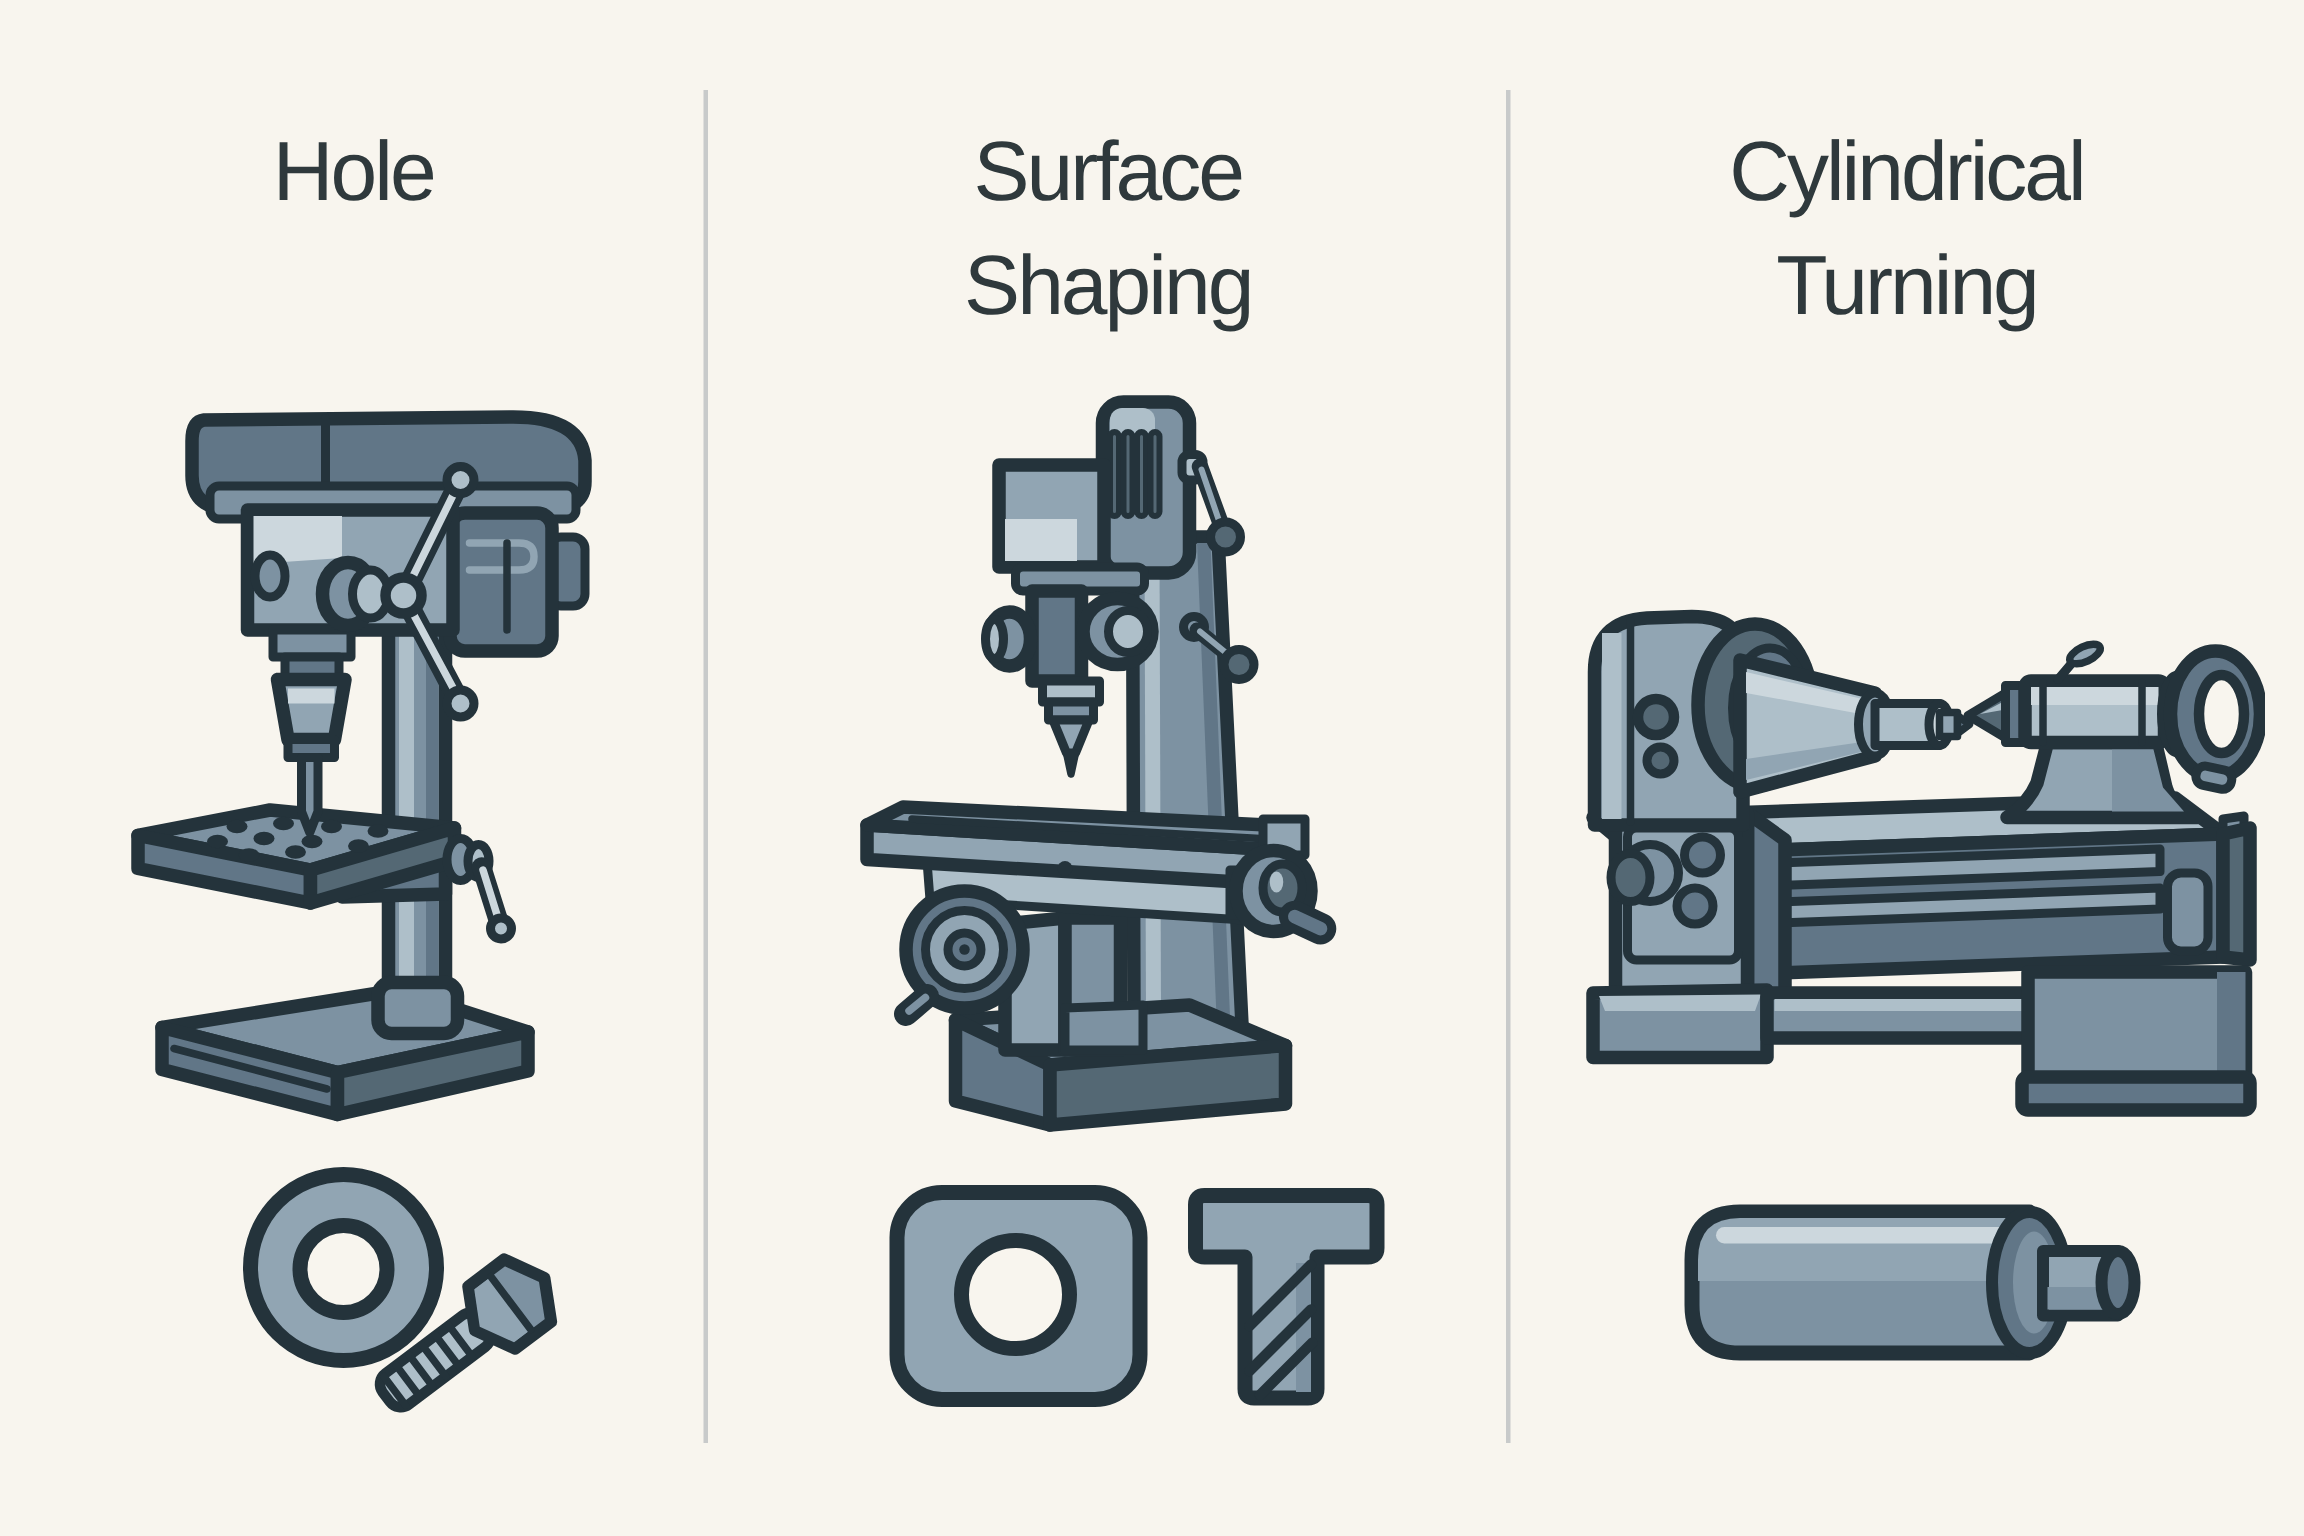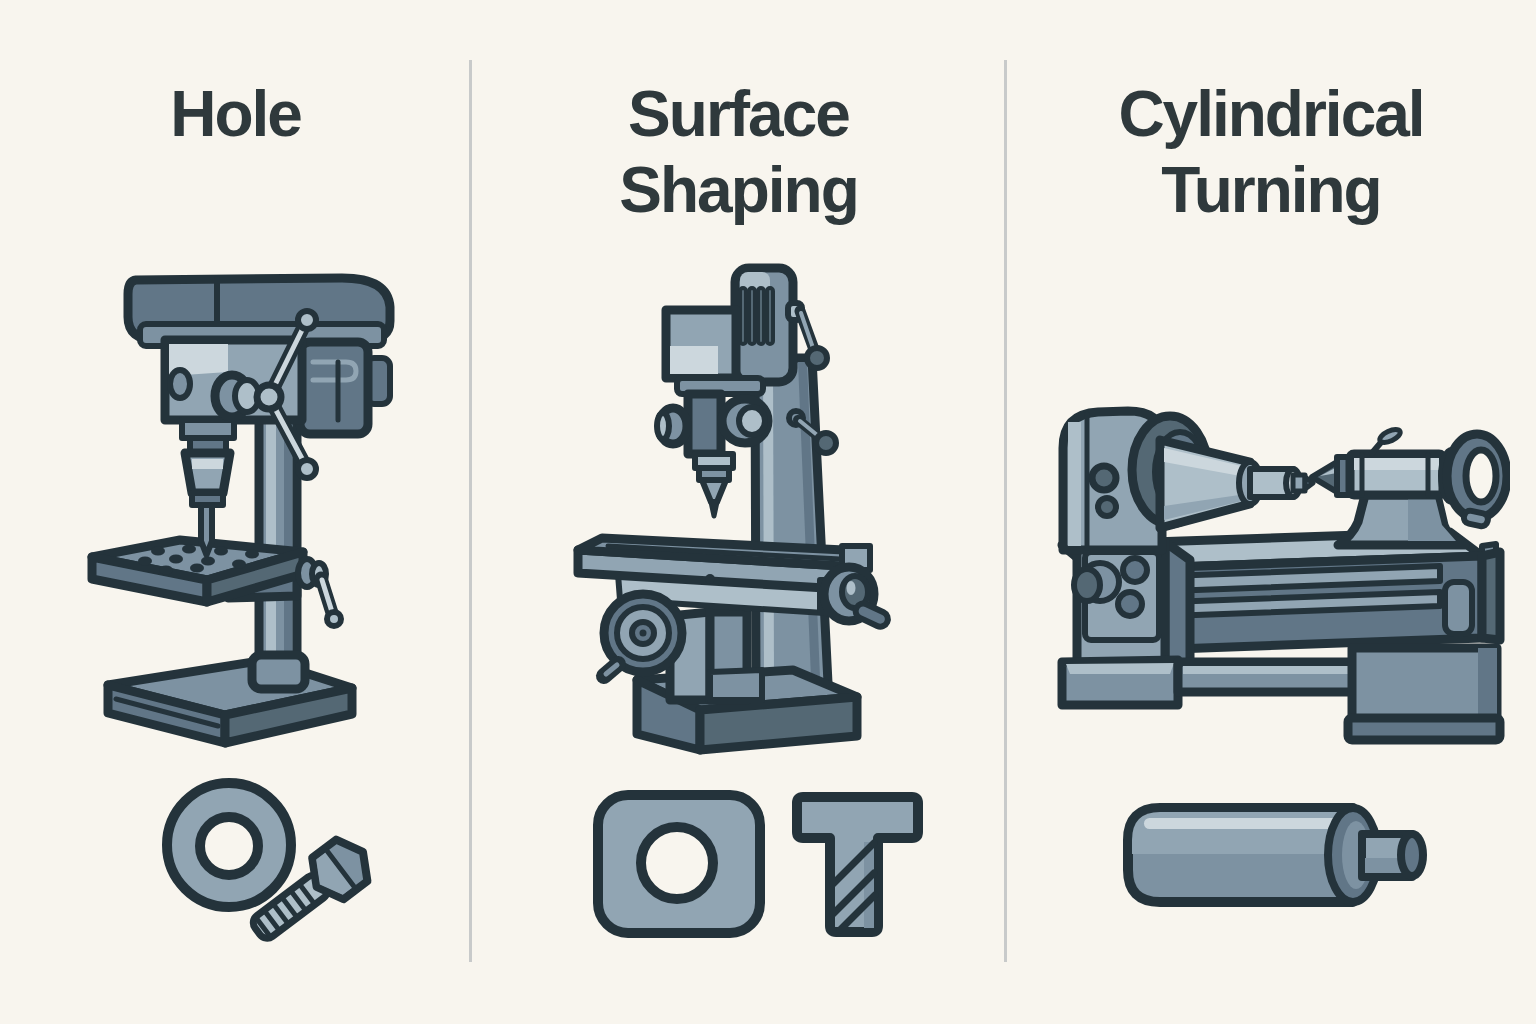--- a/index.html
+++ b/index.html
@@ -7,21 +7,21 @@
     --steel-4:#91a5b3; --steel-5:#aebfc9; --steel-6:#ccd7dd;
     --paper:#f8f5ee; --title-text:#2f393c; --divider:#c8caca;
   }
   html,body{margin:0;padding:0;}
   body{background:var(--paper);font-family:"Liberation Sans",sans-serif;}
   .canvas{position:relative;width:1536px;height:1024px;background:var(--paper);overflow:hidden;}
   .divider{position:absolute;top:60px;height:902px;width:3px;background:var(--divider);}
   .d1{left:469px;} .d2{left:1004px;}
   .col{position:absolute;top:0;height:100%;}
   .col1{left:0;width:471px;} .col2{left:471px;width:535px;} .col3{left:1006px;width:530px;}
-  .title{margin:0;padding-top:76px;text-align:center;font-weight:bold;font-size:64px;
+  .title{margin:0;padding-top:76px;text-align:center;font-weight:normal;font-size:56px;
          line-height:76px;letter-spacing:-2px;color:var(--title-text);}
   .tl{display:block;}
   .art{position:absolute;}
   
   .o{stroke:var(--ink);stroke-width:9;stroke-linejoin:round;stroke-linecap:round;}
   .w4{stroke-width:4}.w5{stroke-width:5}.w6{stroke-width:6}.w7{stroke-width:7}
   .w8{stroke-width:8}.w10{stroke-width:10}.w11{stroke-width:11}.w13{stroke-width:13}
   .f-bg{fill:var(--paper)} .f-ink{fill:var(--ink)}
   .f-s1{fill:var(--steel-1)} .f-s2{fill:var(--steel-2)} .f-s3{fill:var(--steel-3)}
   .f-s4{fill:var(--steel-4)} .f-s5{fill:var(--steel-5)} .f-s6{fill:var(--steel-6)}

